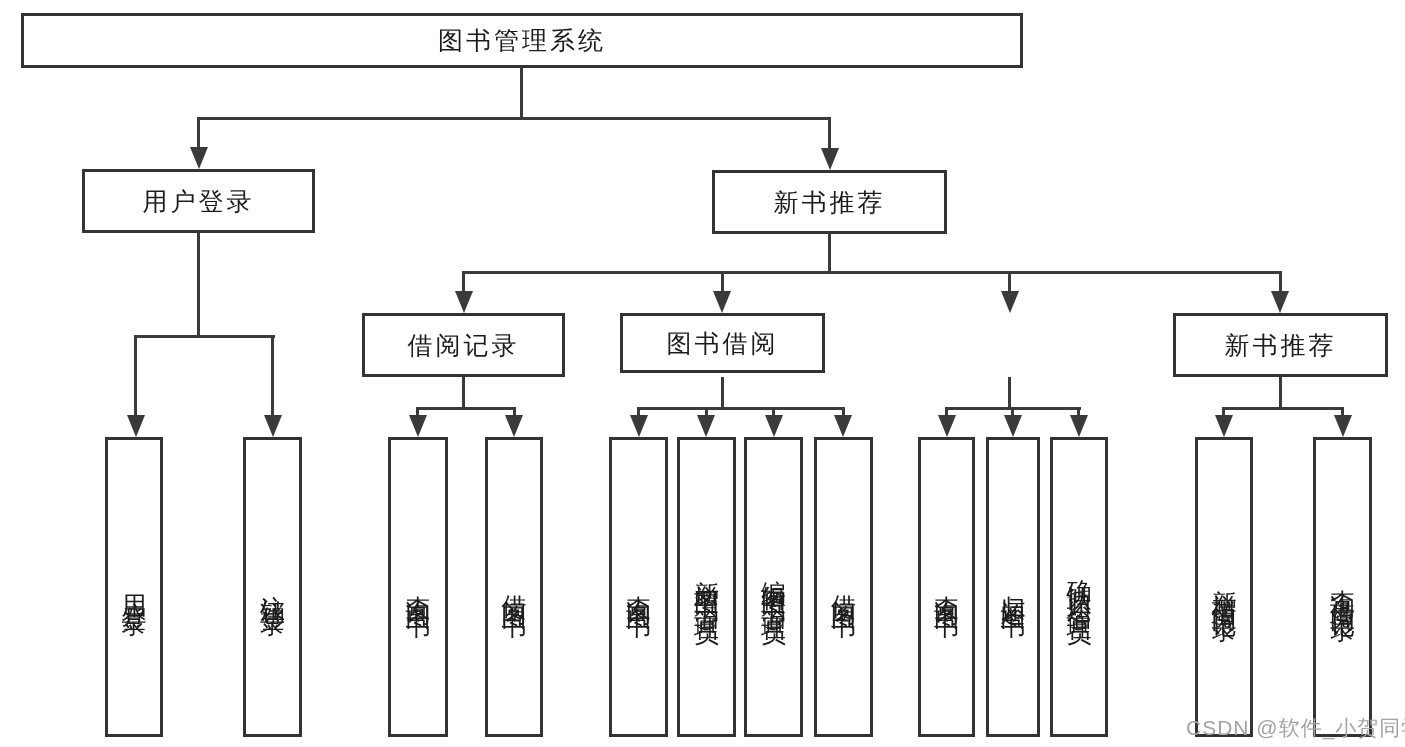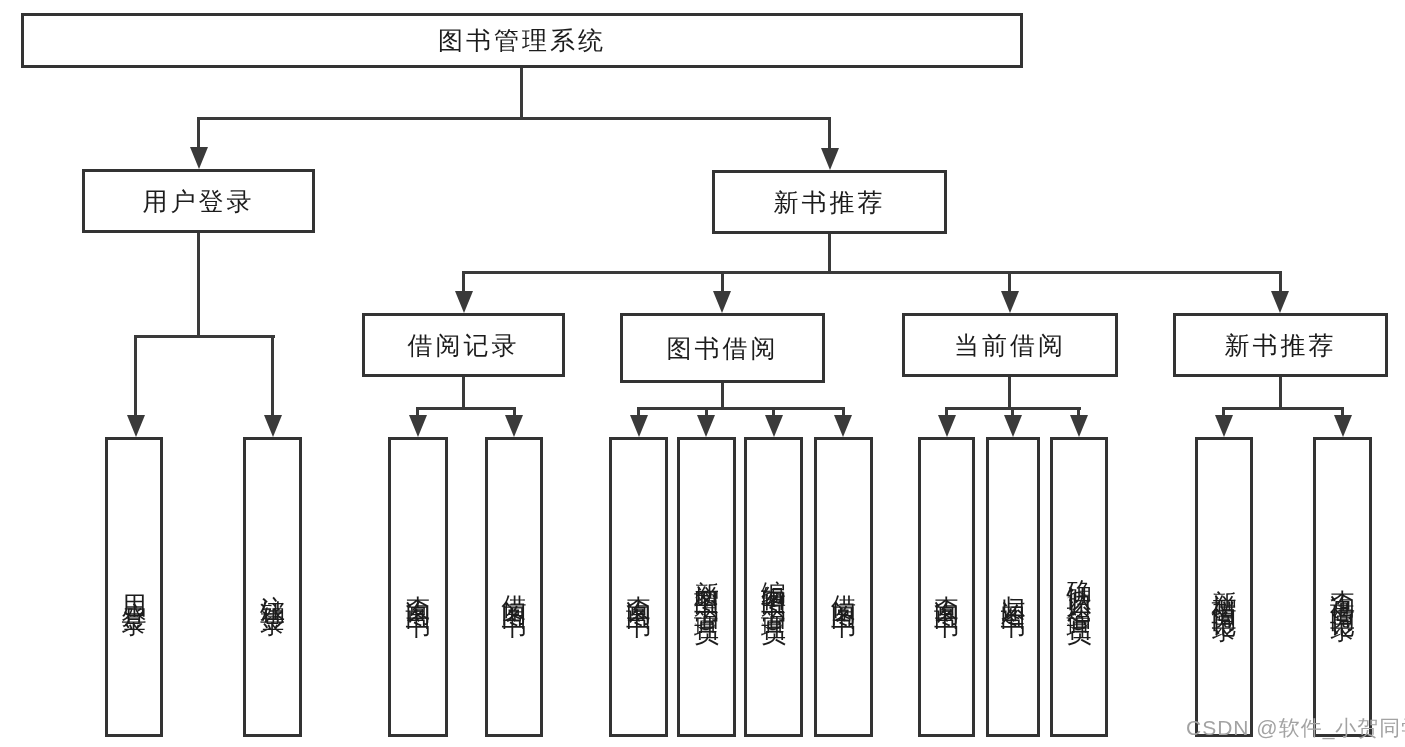--- a/index.html
+++ b/index.html
@@ -48,27 +48,24 @@
   </div>
 
   <div class="node hbox" style="left:712px;top:170px;width:235px;height:64px">
     <span>新书推荐</span>
   </div>
 
   <div class="node hbox" style="left:362px;top:313px;width:203px;height:64px">
     <span>借阅记录</span>
   </div>
 
-  <div class="node hbox" style="left:620px;top:313px;width:205px;height:70px">
+  <div class="node hbox" style="left:620px;top:313px;width:205px;height:60px">
     <span>图书借阅</span>
   </div>
 
-  <div class="node hbox" style="left:902px;top:313px;width:216px;height:64px">
-    <span>当前借阅</span>
-  </div>
 
   <div class="node hbox" style="left:1173px;top:313px;width:215px;height:64px">
     <span>新书推荐</span>
   </div>
 
   <div class="node leaf" style="left:105px;width:58px">
     <span class="vtext">用户登录</span>
   </div>
   <div class="node leaf" style="left:243px;width:59px">
     <span class="vtext">注销登录</span>

